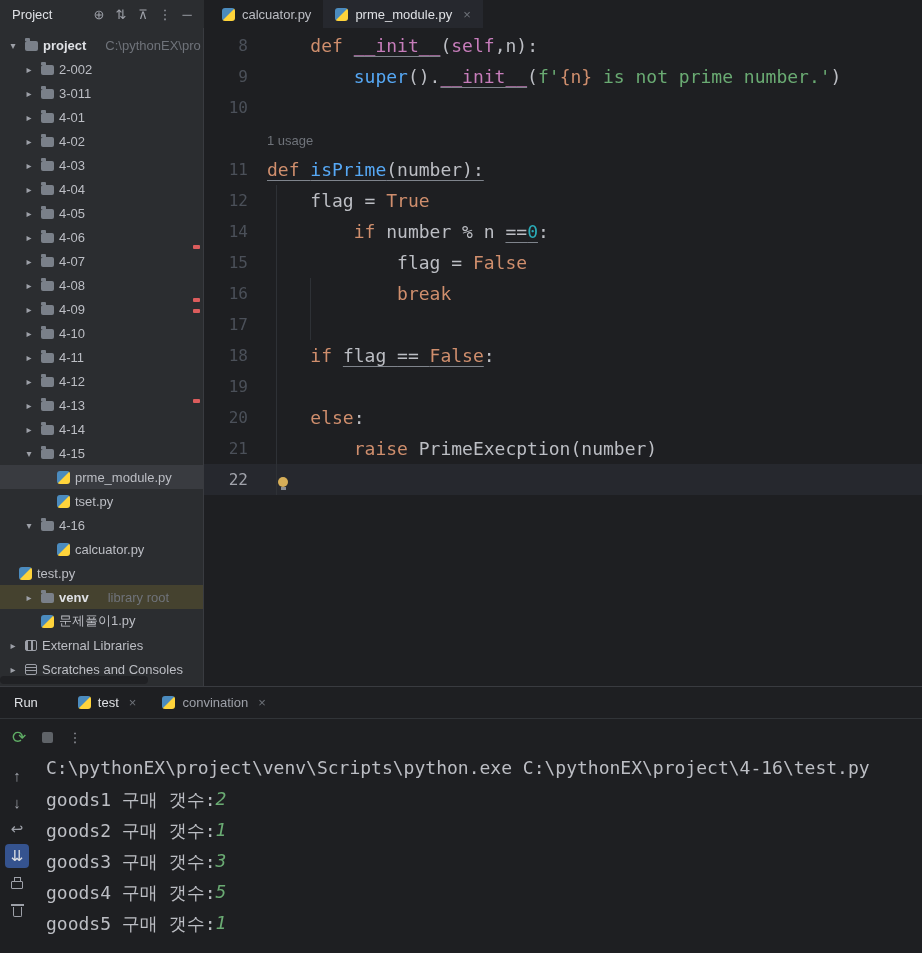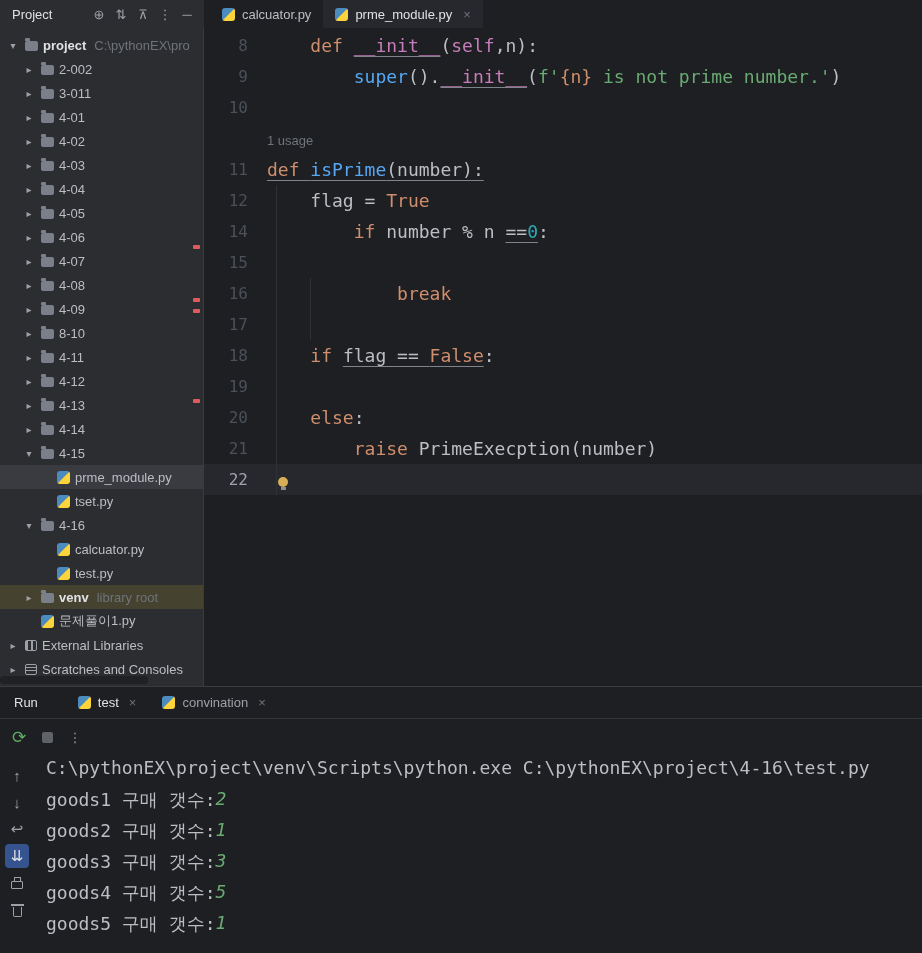--- a/index.html
+++ b/index.html
@@ -22,21 +22,21 @@
   
   .main{flex:1;display:flex;min-height:0}
   .ppanel{width:204px;flex:0 0 204px;background:var(--bg-panel,#2b2d30);
           border-right:1px solid #393b40;position:relative;overflow:hidden;padding-top:5px}
   .trow{height:24px;display:flex;align-items:center;gap:5px;white-space:nowrap}
   .trow.sel{background:#393b40}
   .trow.hl{background:#45422f}
   .chev{flex:0 0 14px;width:14px;text-align:center;color:#9da0a8;font-size:10px}
   .tlabel{color:#bcbec4}
   .tlabel.bold{color:#dfe1e5;font-weight:700}
-  .tsuffix{color:#6f737a;margin-left:3px}
+  .tsuffix{color:#6f737a;margin-left:14px}
   .err-mark{position:absolute;right:3px;width:7px;height:4px;background:var(--error,#db5c5c);border-radius:1px}
   .hscroll{position:absolute;left:0;bottom:2px;width:148px;height:8px;background:#202124;border-radius:4px}
 
   
   .editor{flex:1;position:relative;background:var(--bg-editor,#1e1f22);
           font-family:"DejaVu Sans Mono",monospace;font-size:18px;padding-top:2px;overflow:hidden}
   .edrow{height:31px;display:flex;align-items:center}
   .edrow.cur{background:#26282e}
   .gut{flex:0 0 60px;width:60px;text-align:right;padding-right:16px;color:#4b5059;font-size:16px}
   .edrow.cur .gut{color:#a1a3ab}
@@ -181,21 +181,21 @@
           <span class="tlabel">4-08</span>
         </div>
         <div class="trow" style="padding-left: 22px;">
           <span class="chev">▸</span>
           <span class="ticon icon-folder"></span>
           <span class="tlabel">4-09</span>
         </div>
         <div class="trow" style="padding-left: 22px;">
           <span class="chev">▸</span>
           <span class="ticon icon-folder"></span>
-          <span class="tlabel">8-10</span>
+          <span class="tlabel">4-10</span>
         </div>
         <div class="trow" style="padding-left: 22px;">
           <span class="chev">▸</span>
           <span class="ticon icon-folder"></span>
           <span class="tlabel">4-11</span>
         </div>
         <div class="trow" style="padding-left: 22px;">
           <span class="chev">▸</span>
           <span class="ticon icon-folder"></span>
           <span class="tlabel">4-12</span>
@@ -228,21 +228,21 @@
         <div class="trow" style="padding-left: 22px;">
           <span class="chev">▾</span>
           <span class="ticon icon-folder"></span>
           <span class="tlabel">4-16</span>
         </div>
         <div class="trow" style="padding-left: 38px;">
           <span class="chev"></span>
           <span class="ticon icon-py"></span>
           <span class="tlabel">calcuator.py</span>
         </div>
-        <div class="trow" style="padding-left: 38px;">
+        <div class="trow" style="">
           <span class="chev"></span>
           <span class="ticon icon-py"></span>
           <span class="tlabel">test.py</span>
         </div>
         <div class="trow hl" style="padding-left: 22px;">
           <span class="chev">▸</span>
           <span class="ticon icon-folder"></span>
           <span class="tlabel bold">venv</span>
           <span class="tsuffix">library root</span>
         </div>
@@ -290,20 +290,21 @@
           <div class="edrow">
             <span class="gut">12</span>
             <span class="code"><span>    flag = </span><span class="tok-kw">True</span></span>
           </div>
           <div class="edrow">
             <span class="gut">14</span>
             <span class="code"><span>        </span><span class="tok-kw">if </span><span>number % n </span><span class="ul">==</span><span class="tok-num ul">0</span><span>:</span></span>
           </div>
           <div class="edrow">
             <span class="gut">15</span>
+            <span class="code"><span>            flag = </span><span class="tok-kw">False</span></span>
           </div>
           <div class="edrow">
             <span class="gut">16</span>
             <span class="code"><span>            </span><span class="tok-kw">break</span></span>
           </div>
           <div class="edrow">
             <span class="gut">17</span>
             <span class="code"></span>
           </div>
           <div class="edrow">

